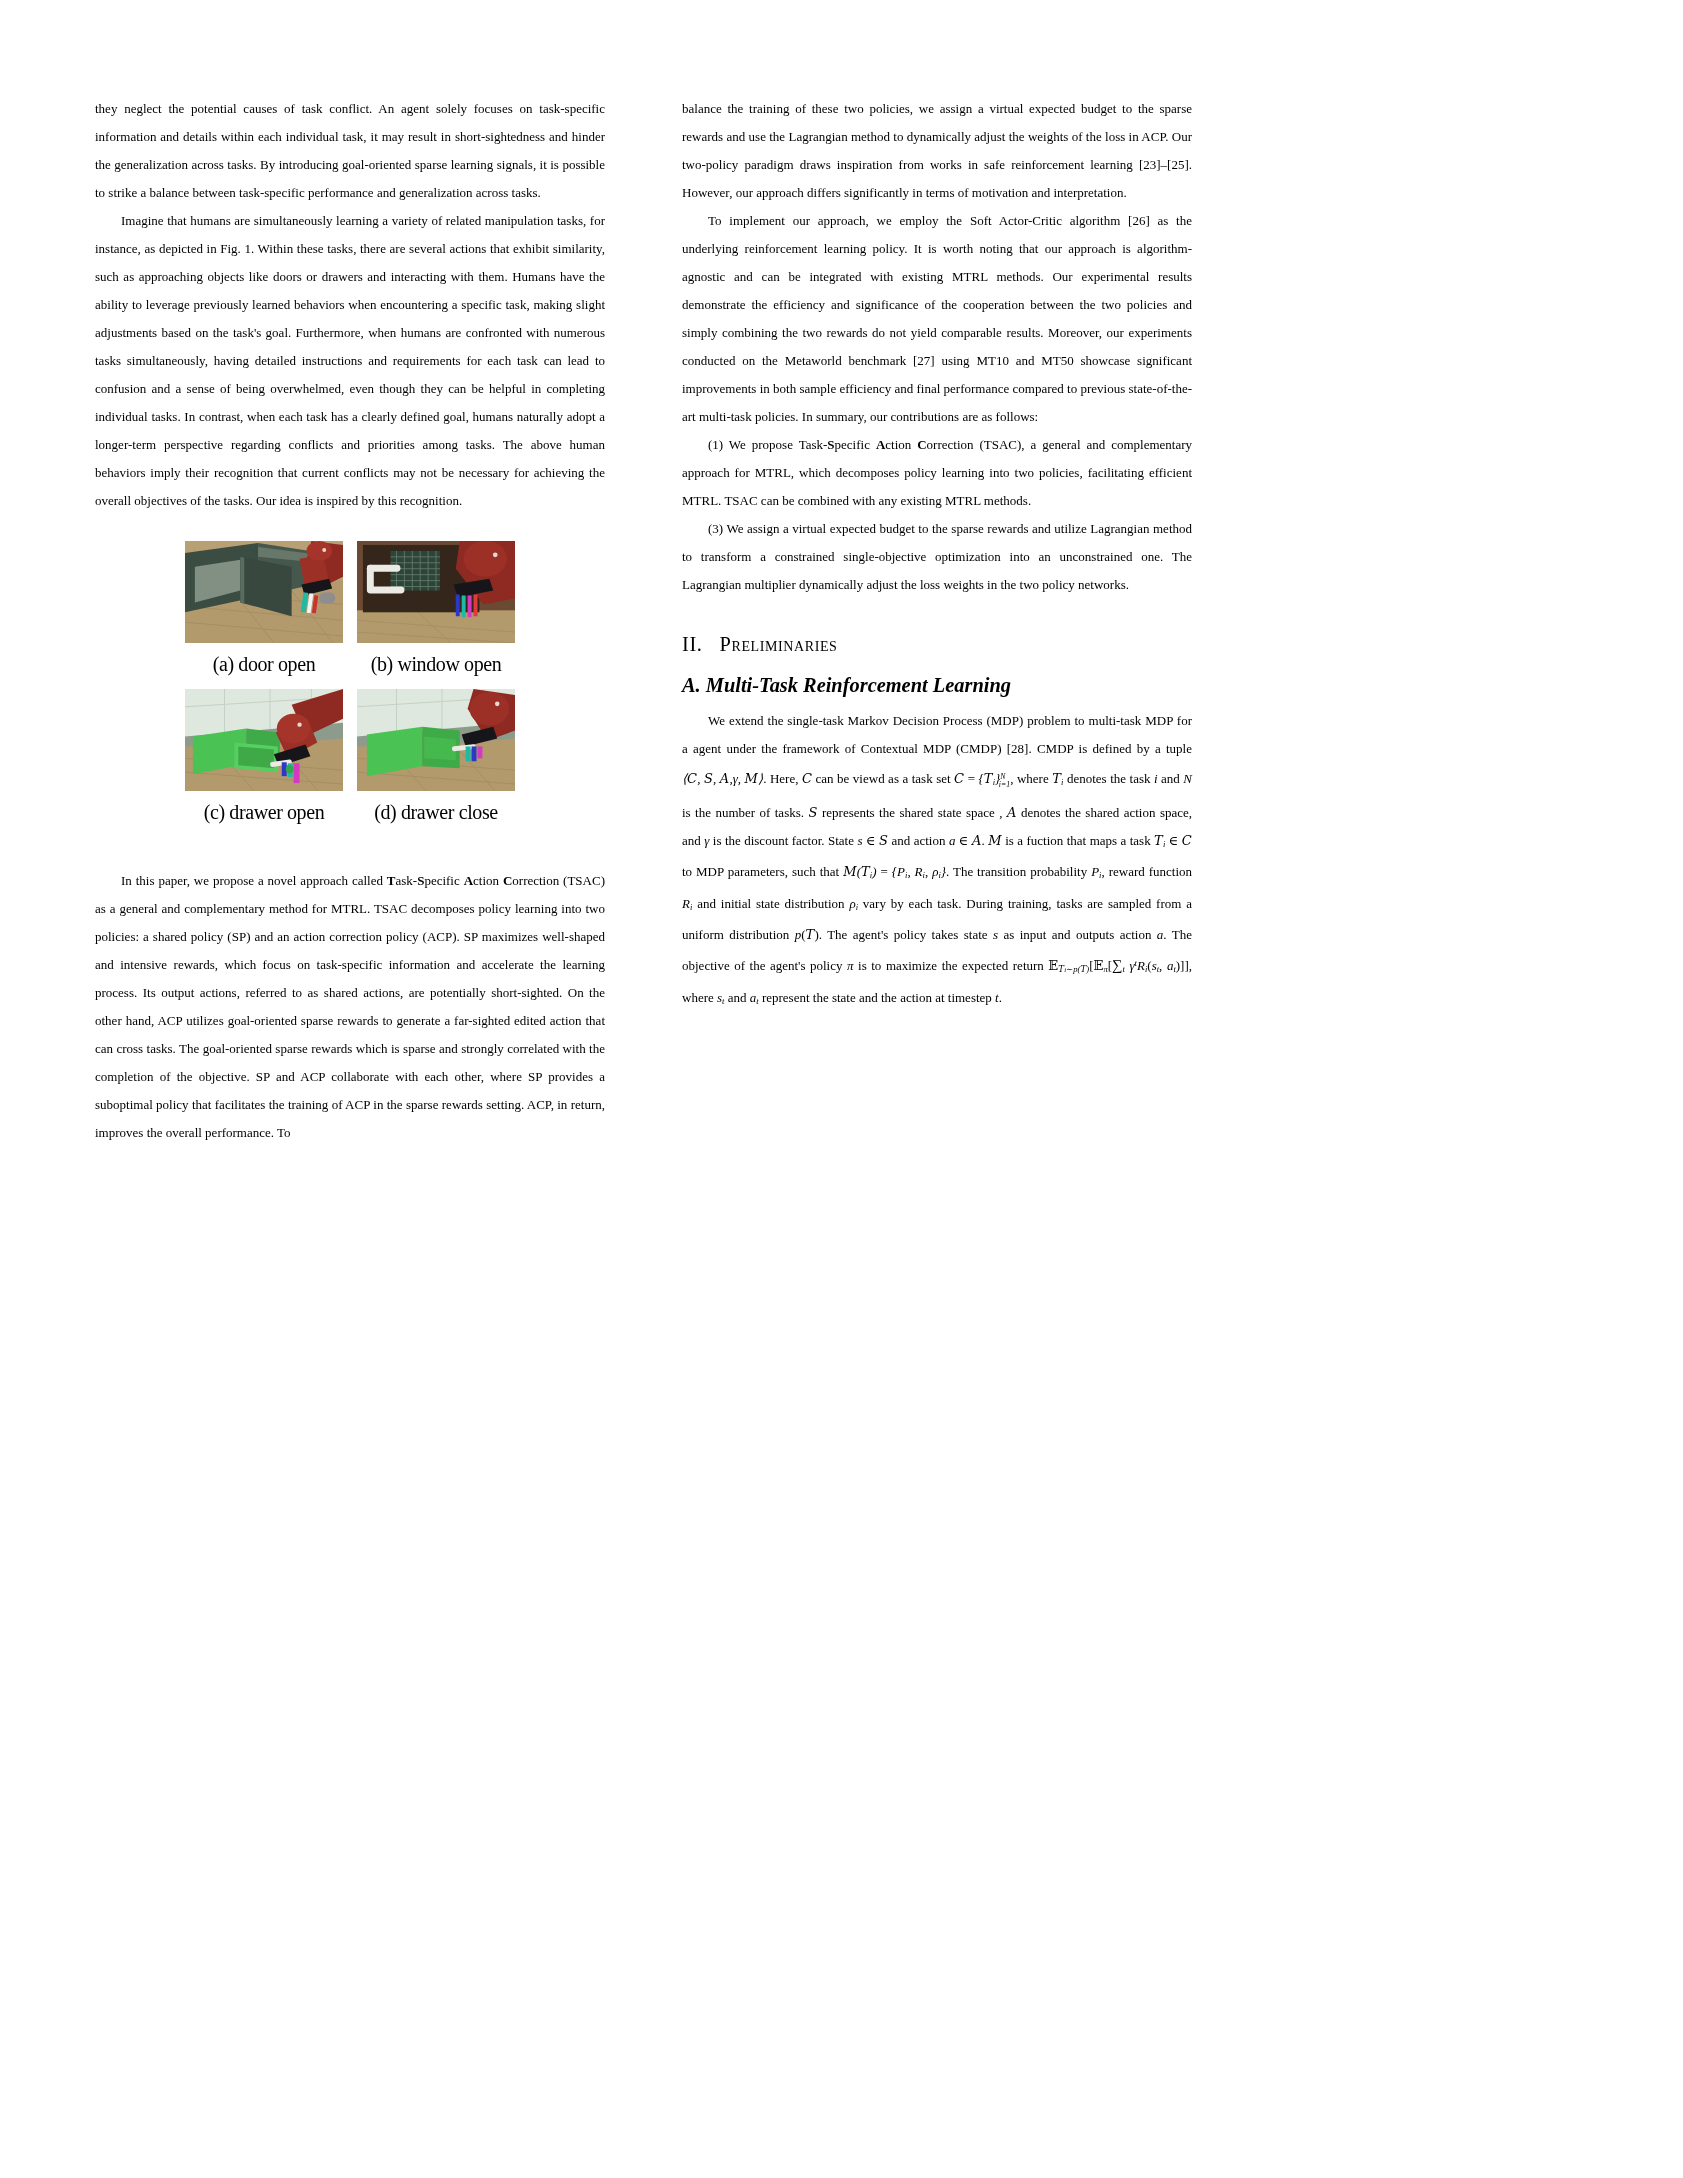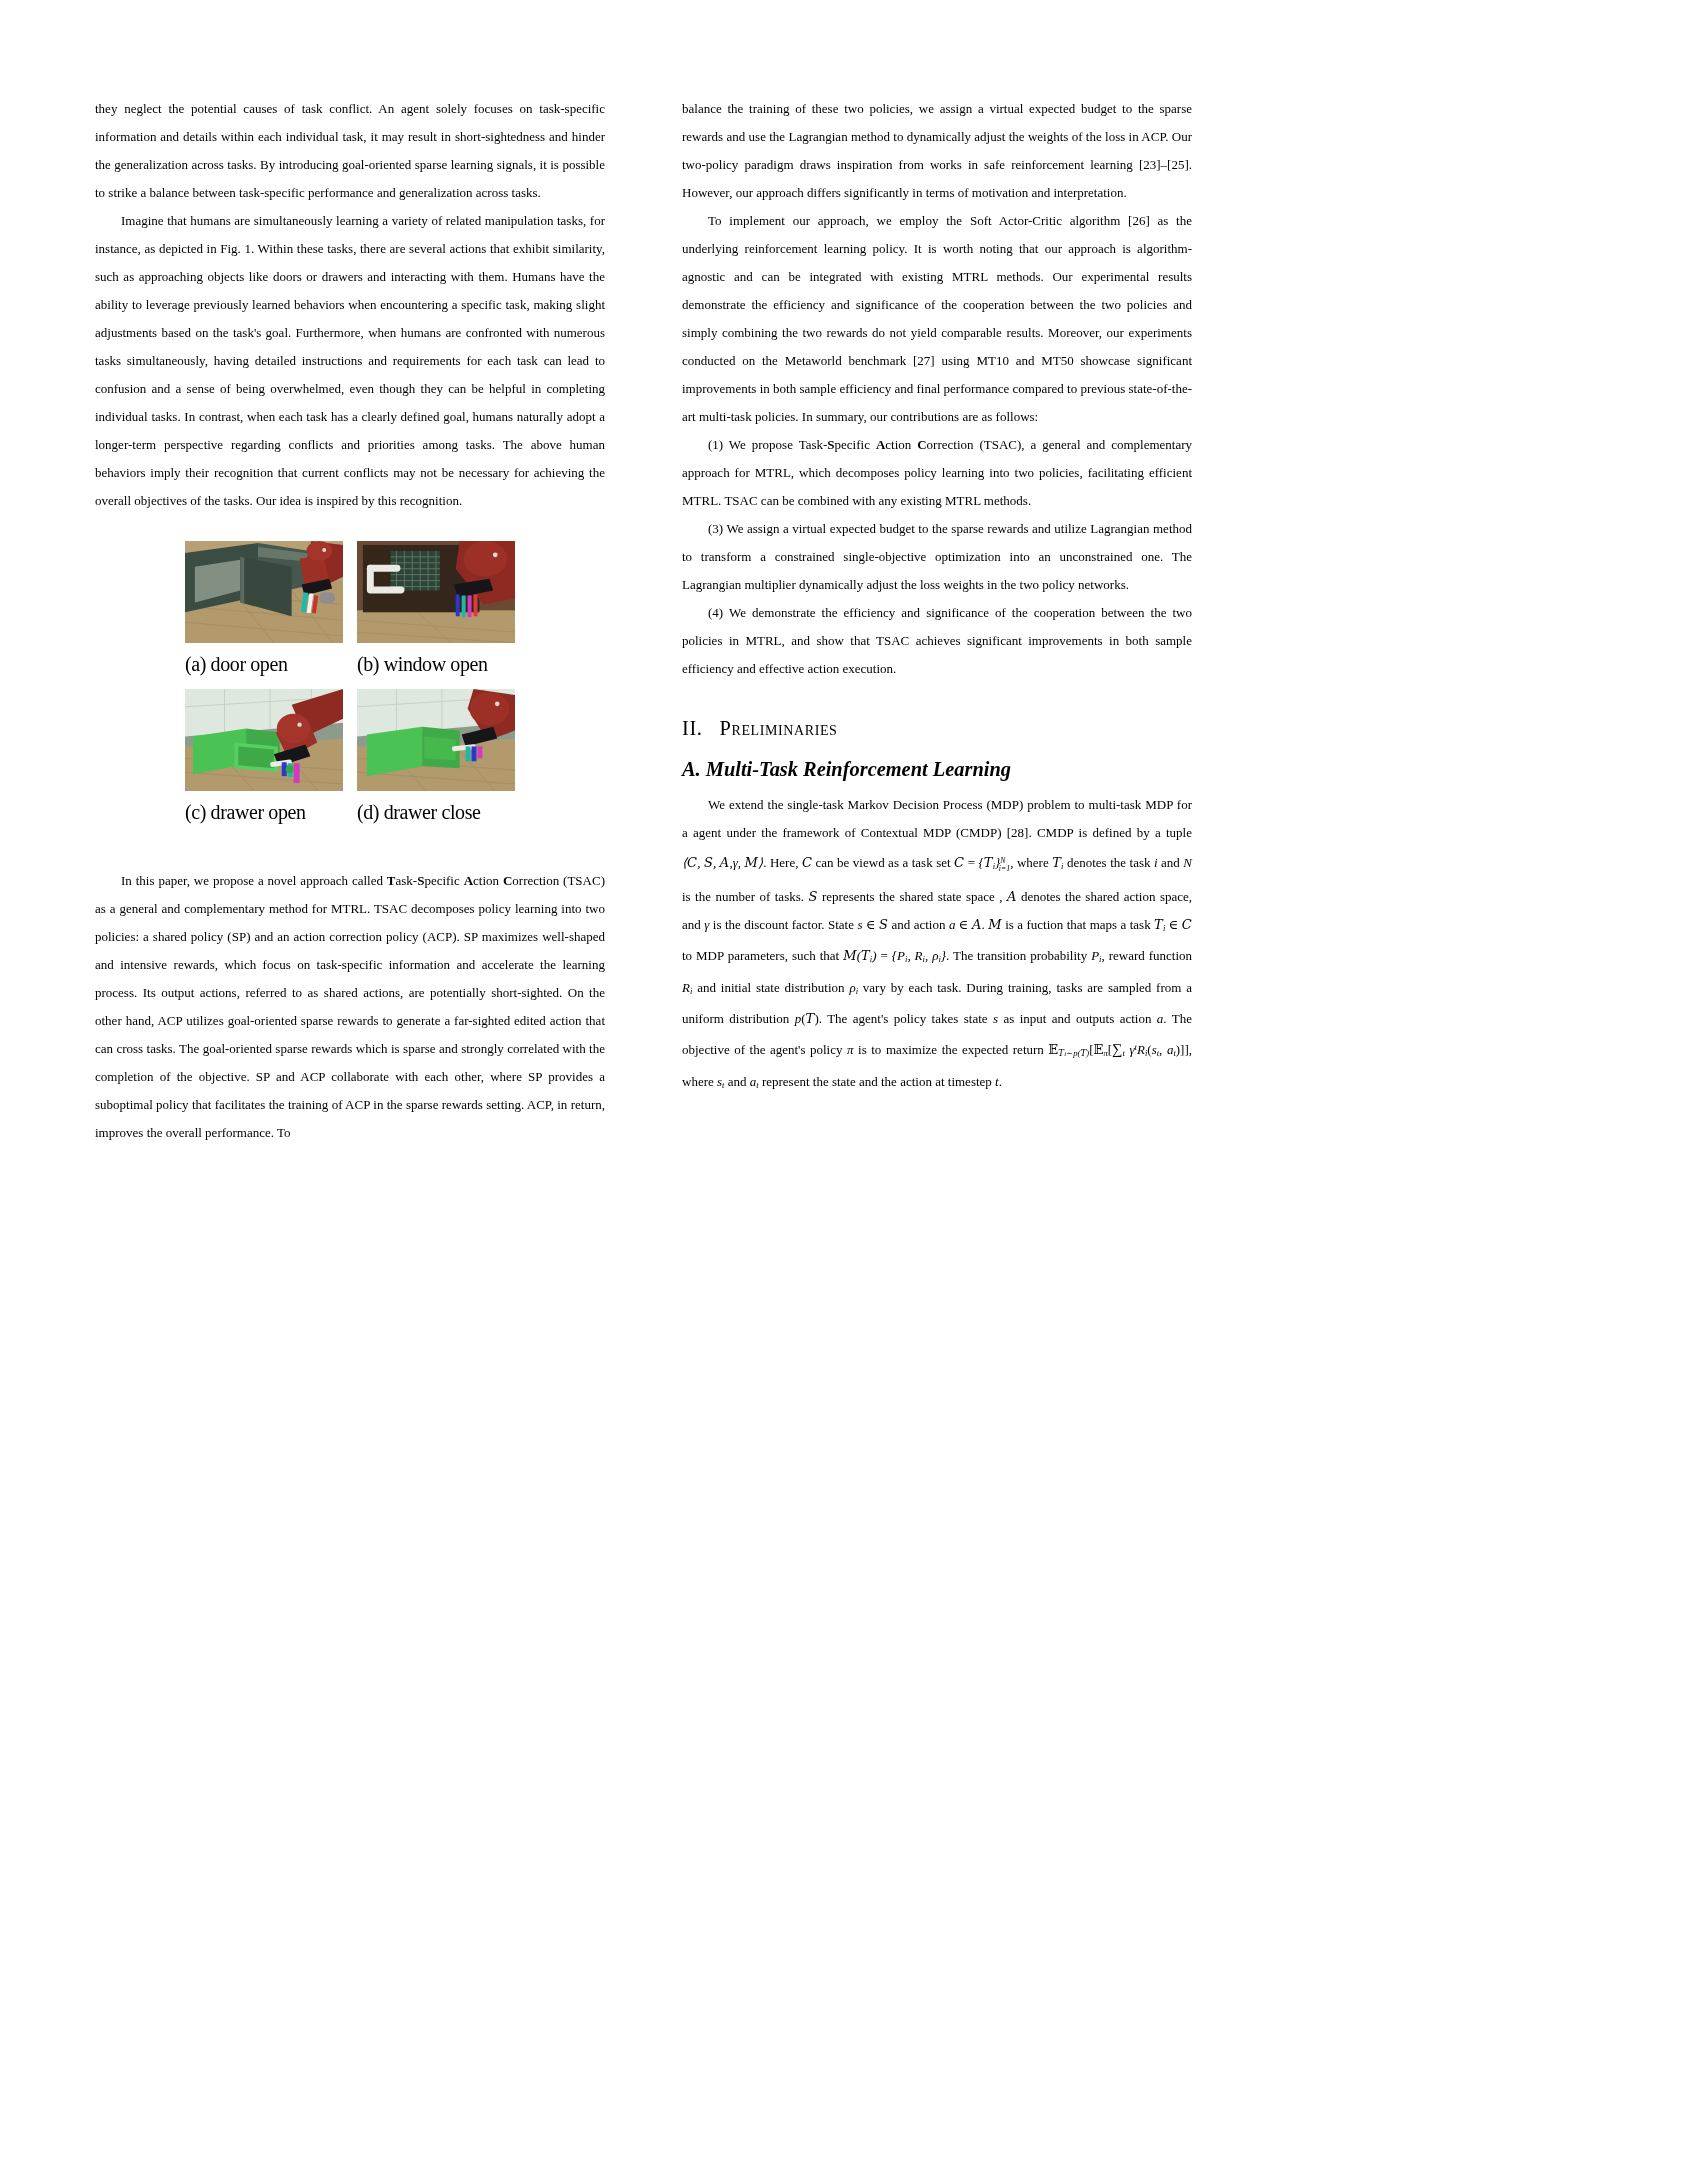--- a/index.html
+++ b/index.html
@@ -82,20 +82,21 @@
     gap: 0px;
   }
   .fig-row {
     display: flex;
     justify-content: center;
     gap: 14px;
   }
   .fig-cell {
     display: flex;
     flex-direction: column;
+    align-items: center;
     width: 158px;
   }
   .fig-img {
     width: 158px;
     height: 102px;
     border: 0;
     display: block;
     position: relative;
     overflow: hidden;
   }
@@ -346,21 +347,20 @@
 
       <p class="indent">To implement our approach, we employ the Soft Actor-Critic algorithm [26] as the underlying reinforcement learning policy. It is worth noting that our approach is algorithm-agnostic and can be integrated with existing MTRL methods. Our experimental results demonstrate the efficiency and significance of the cooperation between the two policies and simply combining the two rewards do not yield comparable results. Moreover, our experiments conducted on the Metaworld benchmark [27] using MT10 and MT50 showcase significant improvements in both sample efficiency and final performance compared to previous state-of-the-art multi-task policies. In summary, our contributions are as follows:</p>
 
       <p class="indent">
         <span>(1) We propose Task-<b>S</b>pecific <b>A</b>ction <b>C</b>orrection (TSAC), a general and complementary approach for MTRL, which decomposes policy learning into two policies, facilitating efficient MTRL. TSAC can be combined with any existing MTRL methods.</span>
       </p>
 
 
       <p class="indent">(3) We assign a virtual expected budget to the sparse rewards and utilize Lagrangian method to transform a constrained single-objective optimization into an unconstrained one. The Lagrangian multiplier dynamically adjust the loss weights in the two policy networks.</p>
 
-      <p class="indent">(4) We demonstrate the efficiency and significance of the cooperation between the two policies in MTRL, and show that TSAC achieves significant improvements in both sample efficiency and effective action execution.</p>
 
       <h2 class="section">
         <span class="numeral">II.</span>
         <span>&nbsp;</span>
         <span>Preliminaries</span>
       </h2>
 
       <h3 class="subsection">A.  Multi-Task Reinforcement Learning</h3>
 
       <p class="indent">

